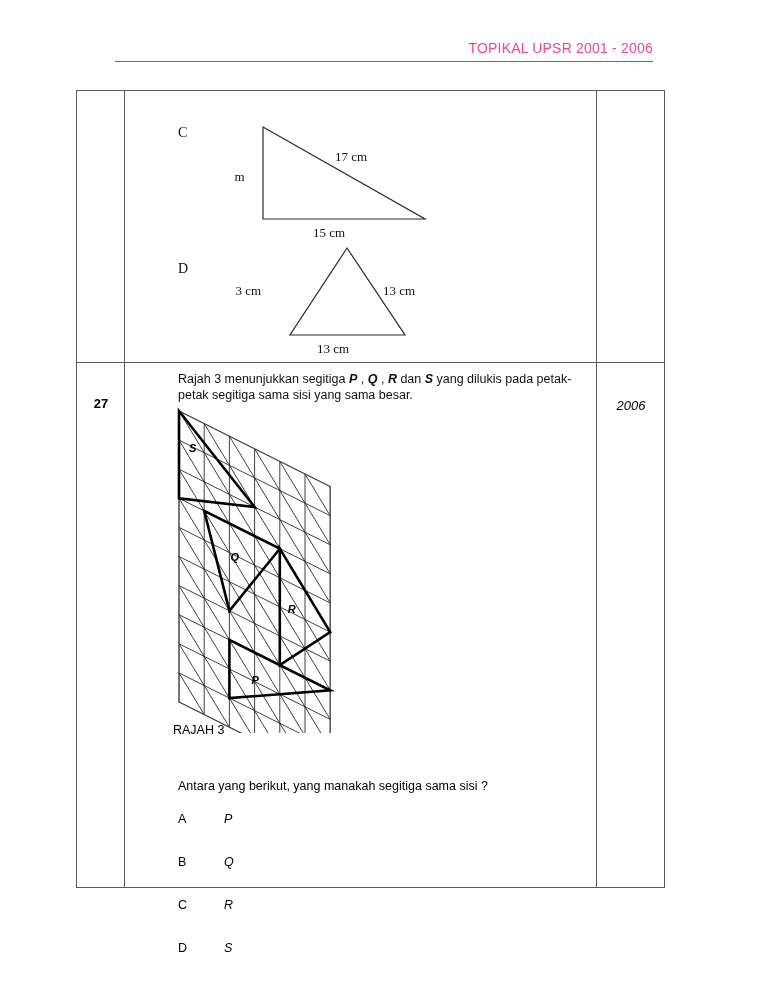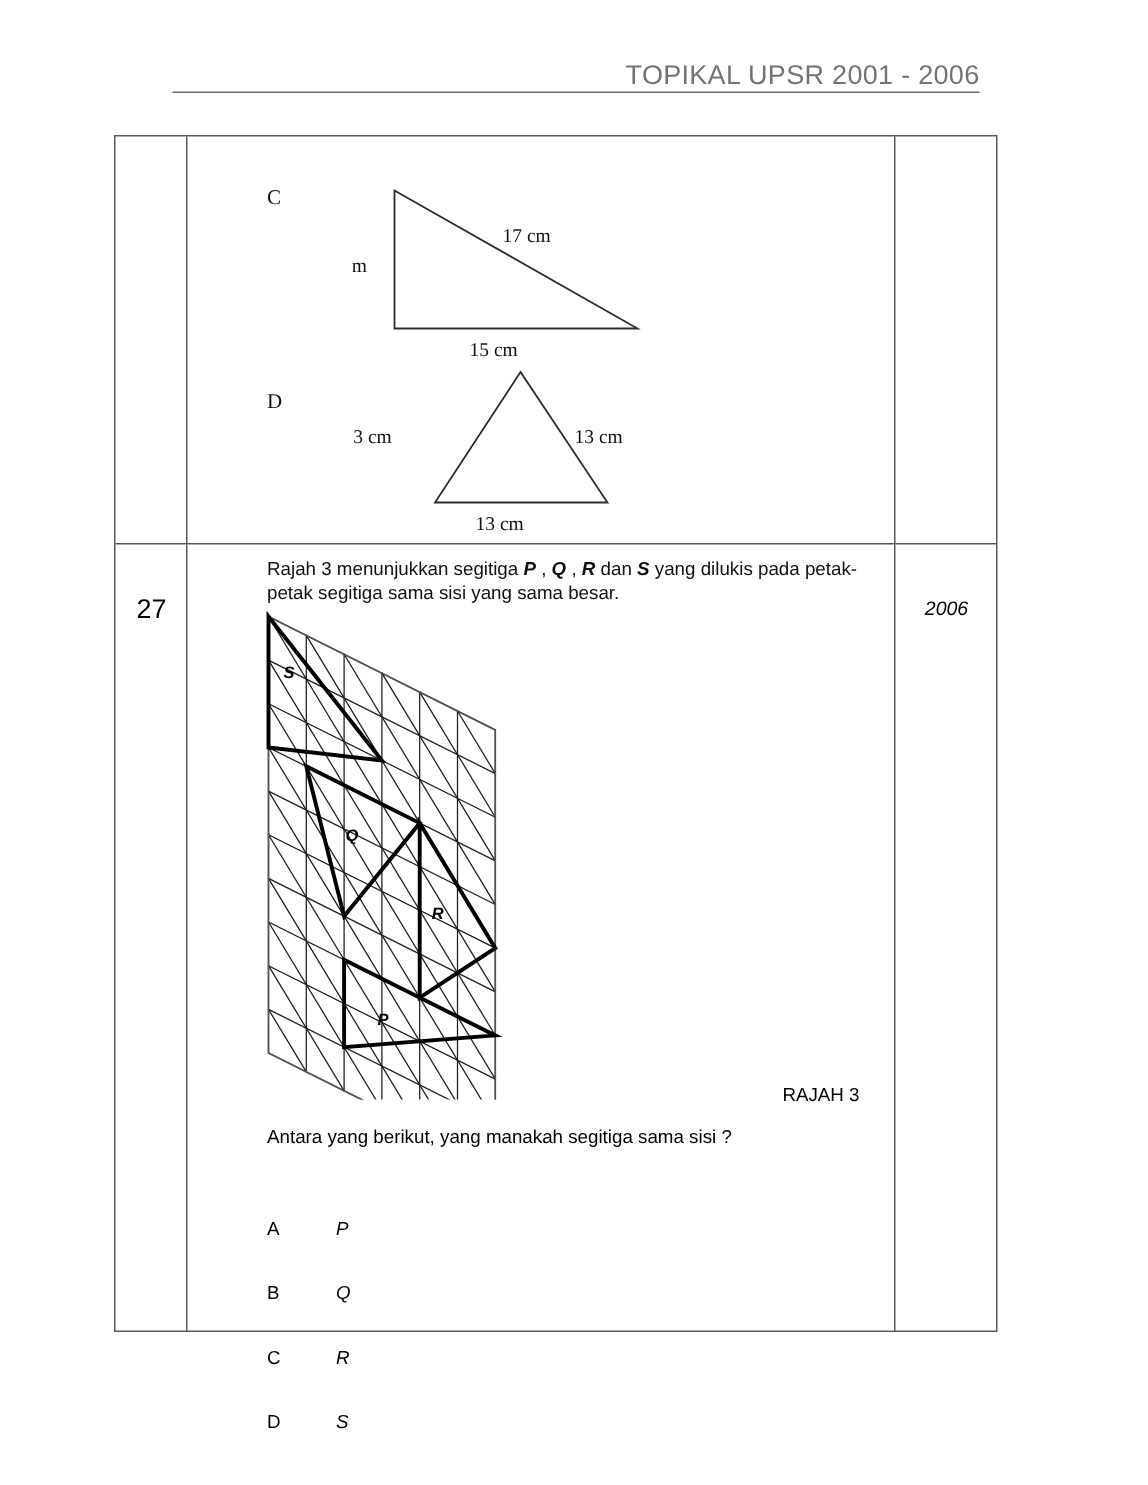--- a/index.html
+++ b/index.html
@@ -21,24 +21,24 @@
     position: absolute;
     left: 0;
     top: 40px;
     width: 765px;
     height: 32px;
   }
   .header-title {
     position: absolute;
     right: 112px;
     top: 0;
-    font-size: 18px;
+    font-size: 14px;
     letter-spacing: 0.2px;
     white-space: nowrap;
-    color: #737373;
+    color: #ec4899;
   }
   .header-rule {
     position: absolute;
     left: 115px;
     right: 112px;
     top: 21px;
     border-top: 1px solid #6d6d6d;
   }
 
   
@@ -88,22 +88,22 @@
     height: 100%;
     box-sizing: border-box;
   }
 
   .qnum {
     position: absolute;
     left: 0;
     top: 33px;
     width: 48px;
     text-align: center;
-    font-size: 18px;
-    font-weight: normal;
+    font-size: 13px;
+    font-weight: bold;
   }
   .year {
     position: absolute;
     left: 0;
     top: 35px;
     width: 68px;
     text-align: center;
     font-size: 13px;
     font-style: italic;
   }
@@ -128,27 +128,27 @@
     line-height: 16px;
     color: #111;
   }
   .qtext b { font-weight: bold; font-style: italic; }
 
   .rajah-caption {
     position: absolute;
     left: 48px;
     top: 360px;
     width: 400px;
-    text-align: right;
+    text-align: left;
     font-size: 12.5px;
   }
   .subquestion {
     position: absolute;
     left: 53px;
-    top: 388px;
+    top: 416px;
     font-size: 12.5px;
   }
   .options {
     position: absolute;
     left: 53px;
     top: 422px;
     font-size: 12.5px;
     line-height: 17px;
   }
   .options .row { display: block; height: 17px; margin-top: 26px; }

